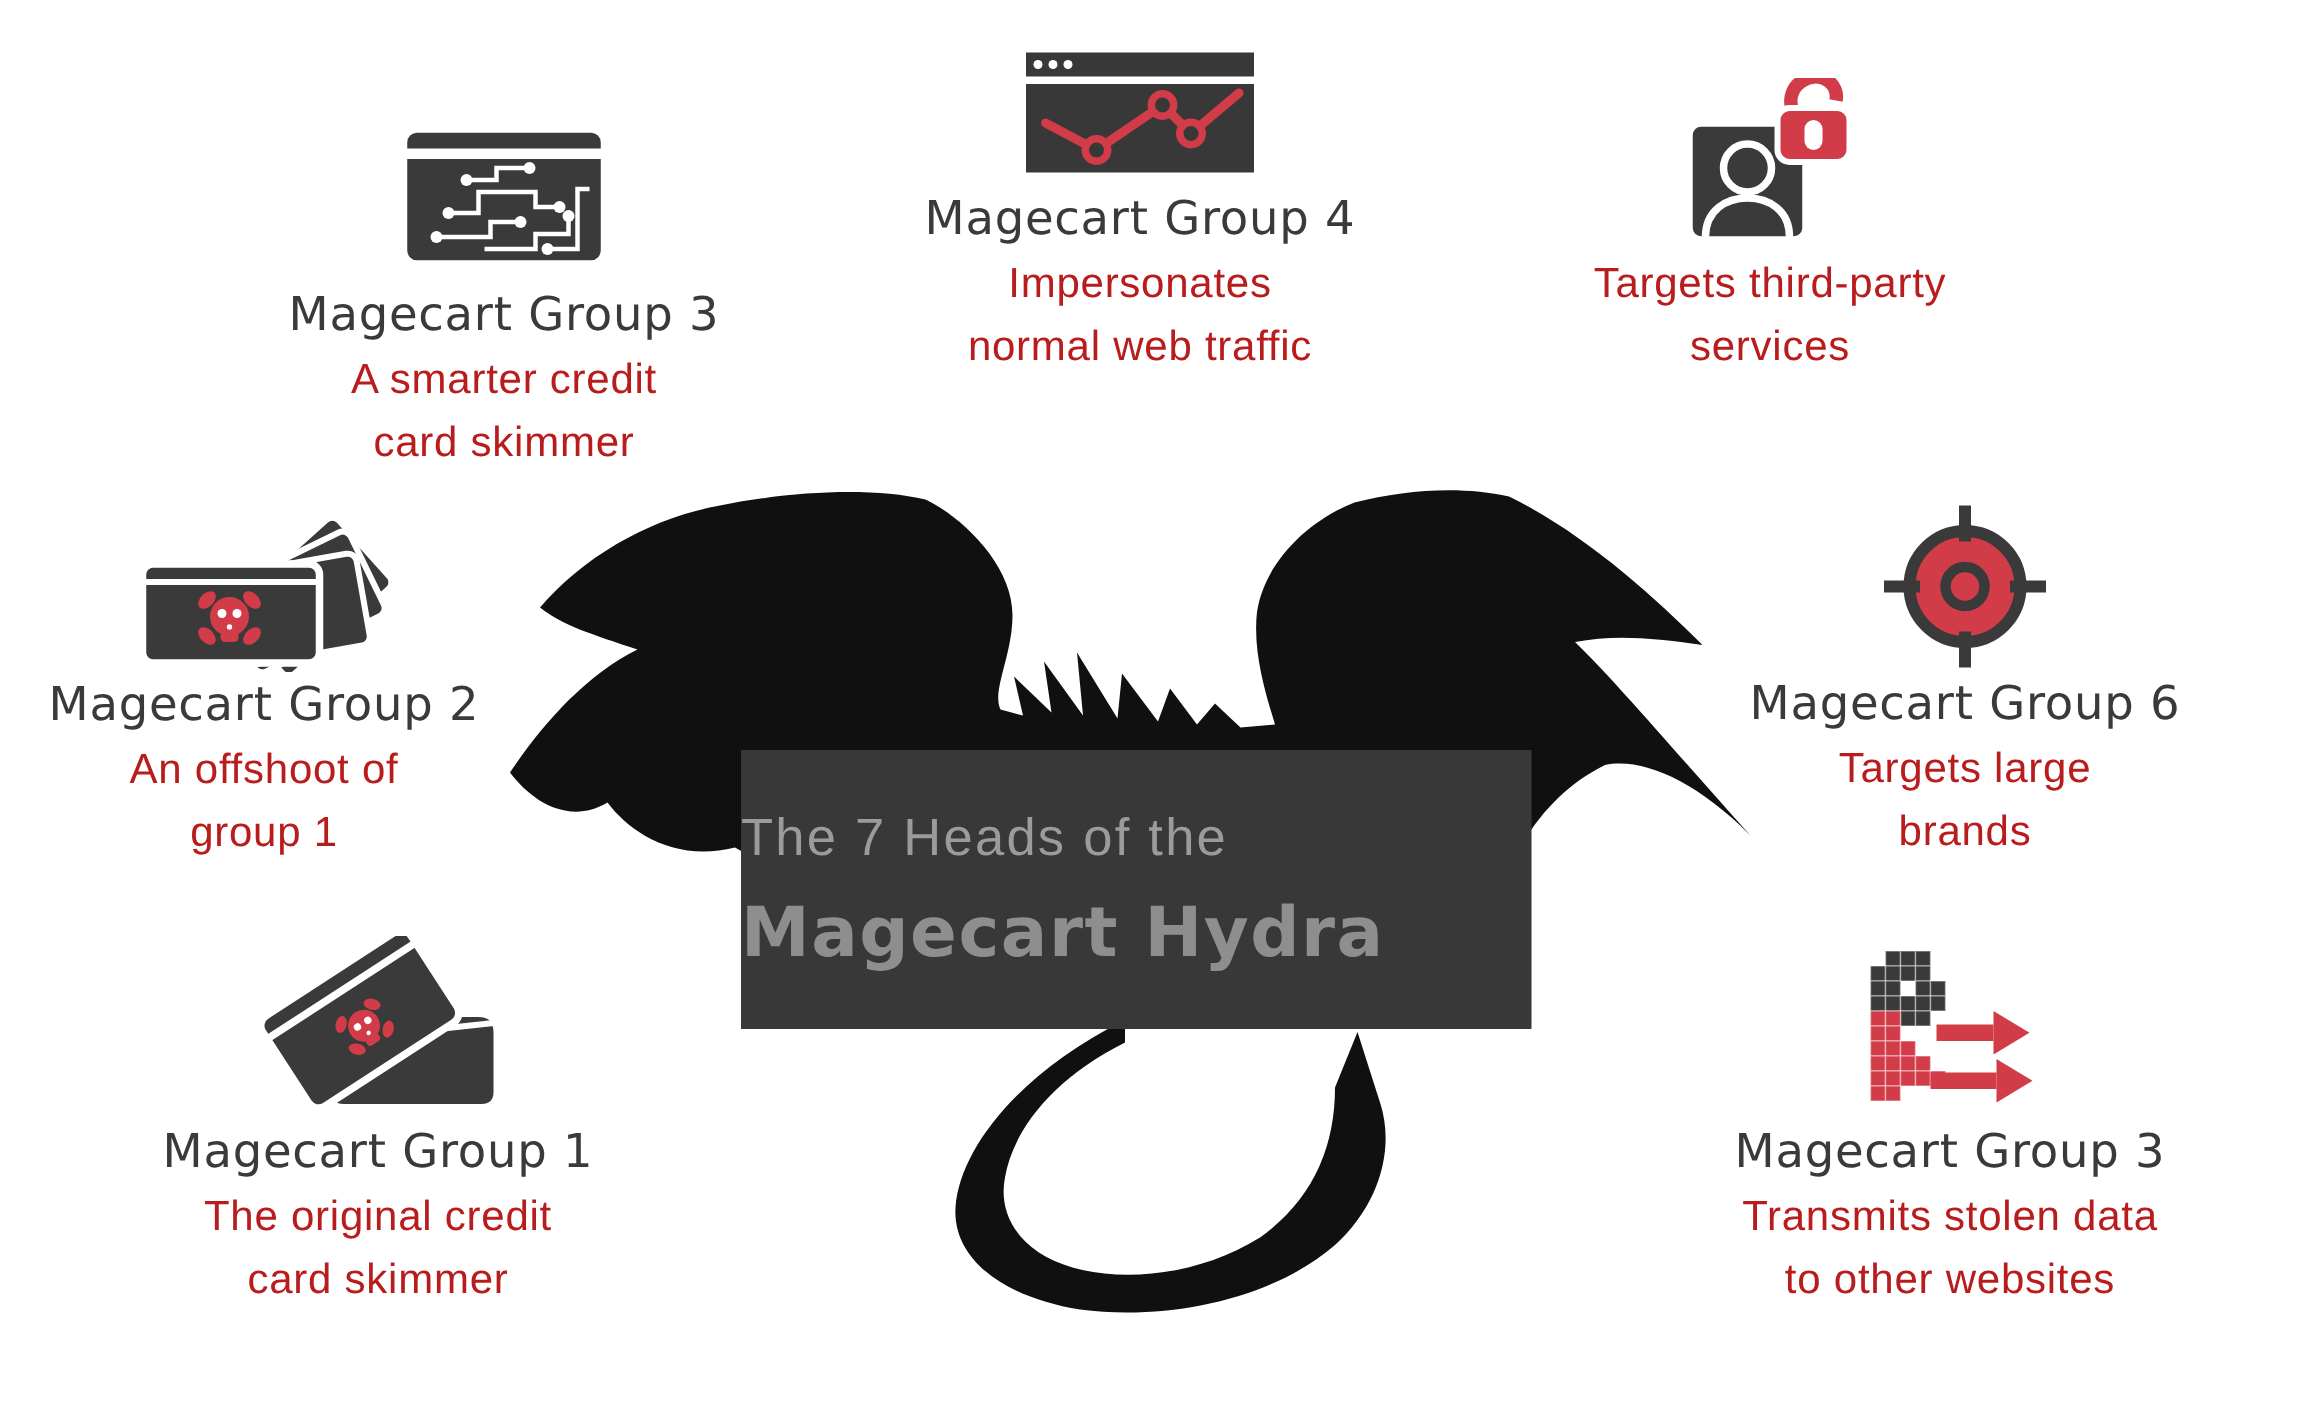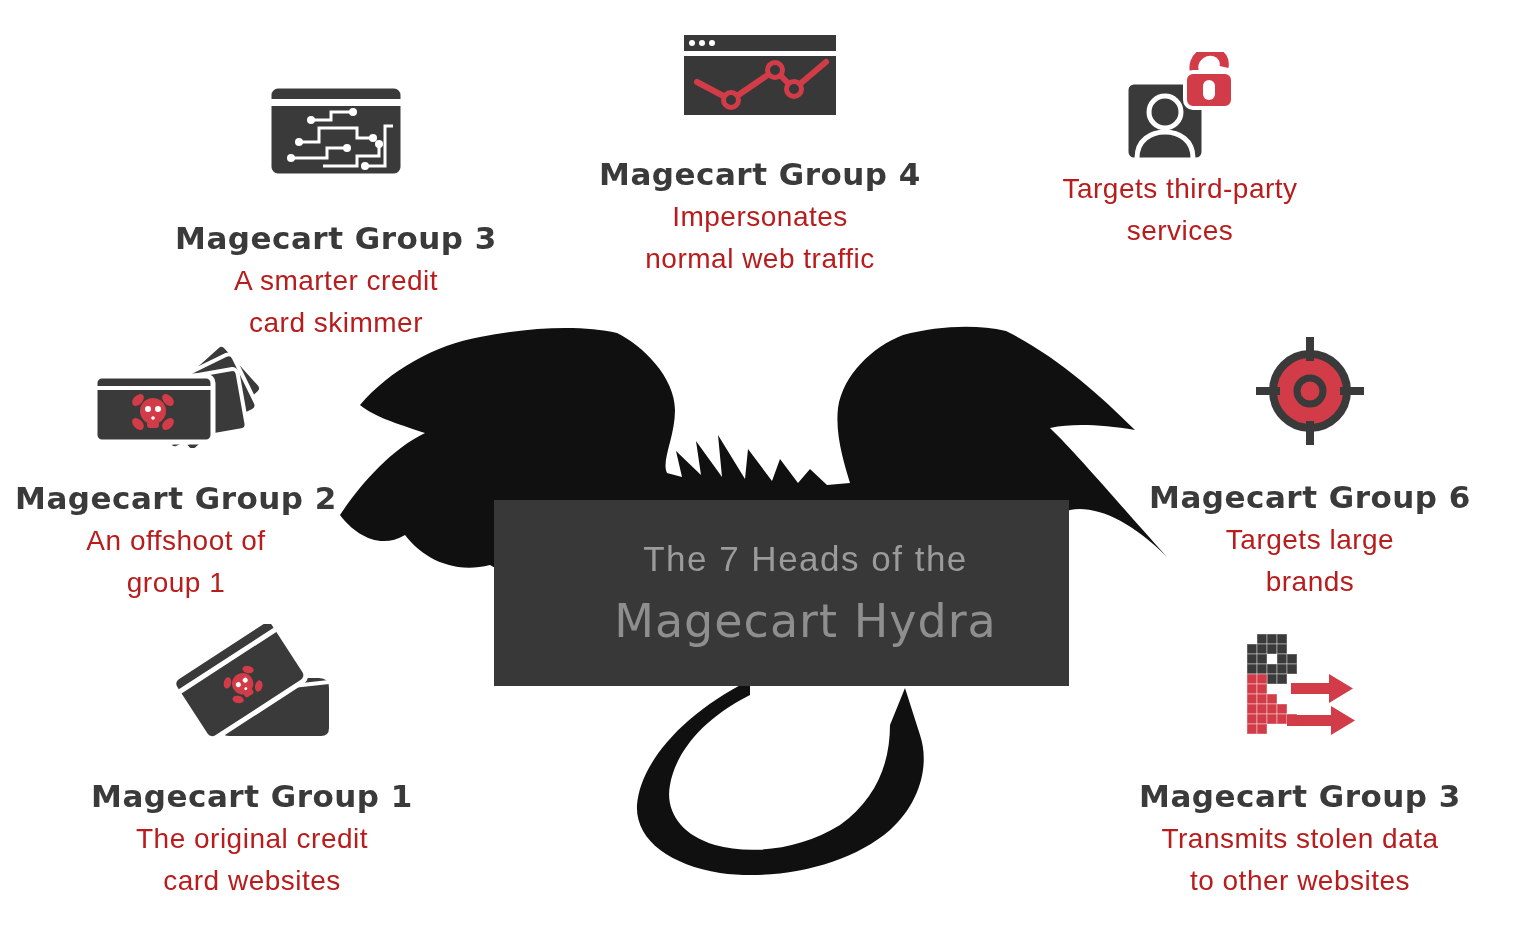--- a/index.html
+++ b/index.html
@@ -1,27 +1,27 @@
 <!DOCTYPE html>
 <html><head>
 <meta charset="utf-8">
 <style>
   html,body{margin:0;padding:0;background:#ffffff;}
   #stage{position:relative;width:1536px;height:934px;background:#ffffff;overflow:hidden;
          font-family:"Liberation Sans",sans-serif;}
   .group{position:absolute;display:flex;flex-direction:column;align-items:center;z-index:3;text-align:center;}
   .icon-wrap{display:flex;align-items:flex-end;justify-content:center;}
-  .group-name{font-family:"DejaVu Sans",sans-serif;font-weight:bold;font-size:31px;color:#3a3a3a;
-              letter-spacing:.5px;margin-top:32px;white-space:nowrap;}
+  .group-name{font-family:"DejaVu Sans",sans-serif;font-weight:normal;font-size:31px;color:#3a3a3a;
+              letter-spacing:.5px;margin-top:4px;white-space:nowrap;}
   .group-desc{font-size:28px;color:#b91c1c;letter-spacing:.5px;line-height:1.5;margin-top:4px;
               white-space:pre-line;}
   #hydra-box{position:absolute;left:494px;top:500px;width:527px;height:186px;background:#383838;
-             z-index:2;display:flex;flex-direction:column;align-items:center;justify-content:center;padding-left:48px;}
+             z-index:2;display:flex;flex-direction:column;align-items:flex-start;justify-content:center;}
   #hydra-box .line1{font-size:35px;color:#9b9b9b;letter-spacing:1.5px;}
-  #hydra-box .line2{font-family:"DejaVu Sans",sans-serif;font-weight:normal;font-size:46px;color:#8e8e8e;
+  #hydra-box .line2{font-family:"DejaVu Sans",sans-serif;font-weight:bold;font-size:46px;color:#8e8e8e;
                     letter-spacing:1px;margin-top:15px;}
   #dragon{position:absolute;left:330px;top:325px;z-index:1;}
   svg{display:block;}
 </style>
 </head>
 <body>
 
 <div id="stage">
 
   <div id="dragon">
@@ -210,21 +210,21 @@
             </g>
             <circle cx="-5" cy="-3" r="3" fill="#fff"></circle>
             <circle cx="5" cy="-3" r="3" fill="#fff"></circle>
             <circle cx="0" cy="6" r="1.8" fill="#fff"></circle>
           </g>
         </g>
       </svg>
     </div>
     <div class="group-name">Magecart Group 1</div>
     <div class="group-desc">The original credit
-card websites</div>
+card skimmer</div>
   </div>
 
   <div class="group" style="left:1090px;top:628px;width:420px;">
     <div class="icon-wrap" style="height:118px;">
       <svg width="118" height="116" viewBox="0 0 118 116">
         <g stroke="rgba(255,255,255,0.4)" stroke-width="1">
           <g fill="#3a3a3a">
             <rect x="16" y="4" width="10" height="10"></rect>
               <rect x="26" y="4" width="10" height="10"></rect>
               <rect x="36" y="4" width="10" height="10"></rect>

